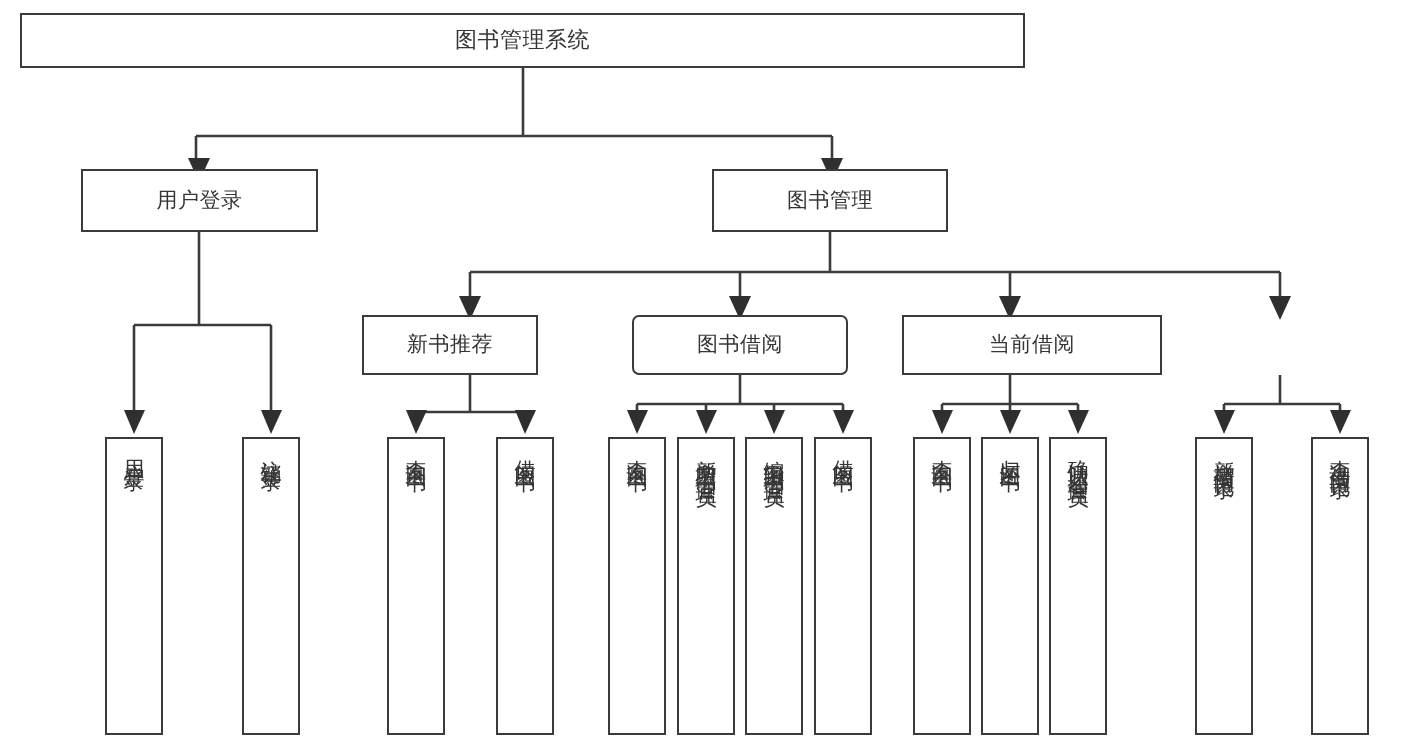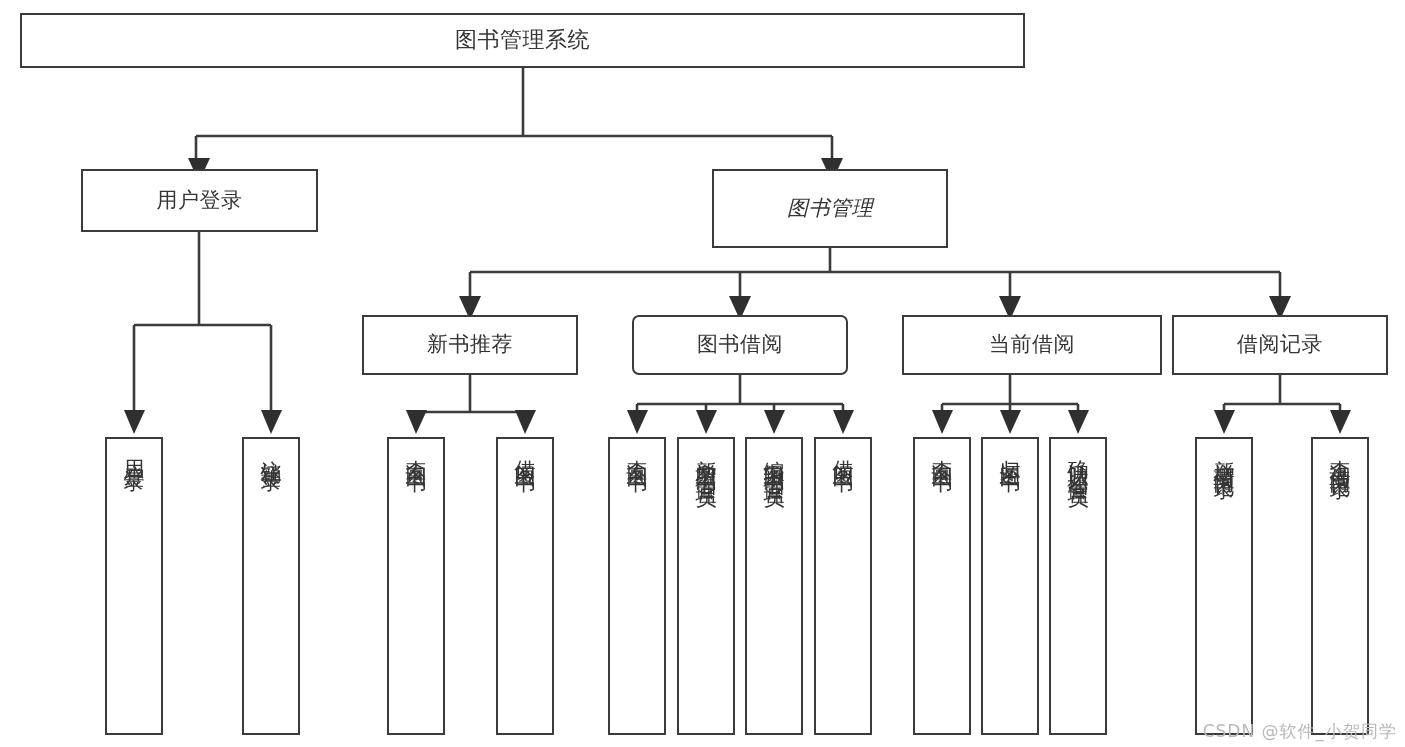--- a/index.html
+++ b/index.html
@@ -135,36 +135,33 @@
     </g>
   </svg>
 
   <div class="node h root" style="left:20px;top:13px;width:1005px;height:55px;">
     <span class="lbl">图书管理系统</span>
   </div>
 
   <div class="node h" style="left:81px;top:169px;width:237px;height:63px;">
     <span class="lbl">用户登录</span>
   </div>
-  <div class="node h" style="left:712px;top:169px;width:236px;height:79px;font-style:italic;">
+  <div class="node h" style="left:712px;top:169px;width:236px;height:63px;">
     <span class="lbl">图书管理</span>
   </div>
 
-  <div class="node h" style="left:362px;top:315px;width:216px;height:60px;justify-content:center;">
+  <div class="node h" style="left:362px;top:315px;width:176px;height:60px;justify-content:center;">
     <span class="lbl">新书推荐</span>
   </div>
   <div class="node h" style="left:632px;top:315px;width:216px;height:60px;border-radius:7px;">
     <span class="lbl">图书借阅</span>
   </div>
   <div class="node h" style="left:902px;top:315px;width:260px;height:60px;">
     <span class="lbl">当前借阅</span>
   </div>
-  <div class="node h" style="left:1172px;top:315px;width:216px;height:60px;">
-    <span class="lbl">借阅记录</span>
-  </div>
 
   <div class="node v" style="left:105px;top:437px;width:58px;height:298px;">
     <span class="lbl">用户登录</span>
   </div>
   <div class="node v" style="left:242px;top:437px;width:58px;height:298px;">
     <span class="lbl">注销登录</span>
   </div>
 
   <div class="node v" style="left:387px;top:437px;width:58px;height:298px;">
     <span class="lbl">查询图书</span>
@@ -196,15 +193,14 @@
     <span class="lbl">确认归还（管理员）</span>
   </div>
 
   <div class="node v" style="left:1195px;top:437px;width:58px;height:298px;">
     <span class="lbl">新增借阅记录</span>
   </div>
   <div class="node v" style="left:1311px;top:437px;width:58px;height:298px;">
     <span class="lbl">查询借阅记录</span>
   </div>
 
-  <div class="watermark">CSDN @软件_小贺同学</div>
 
 </div>
 
 </body></html>

